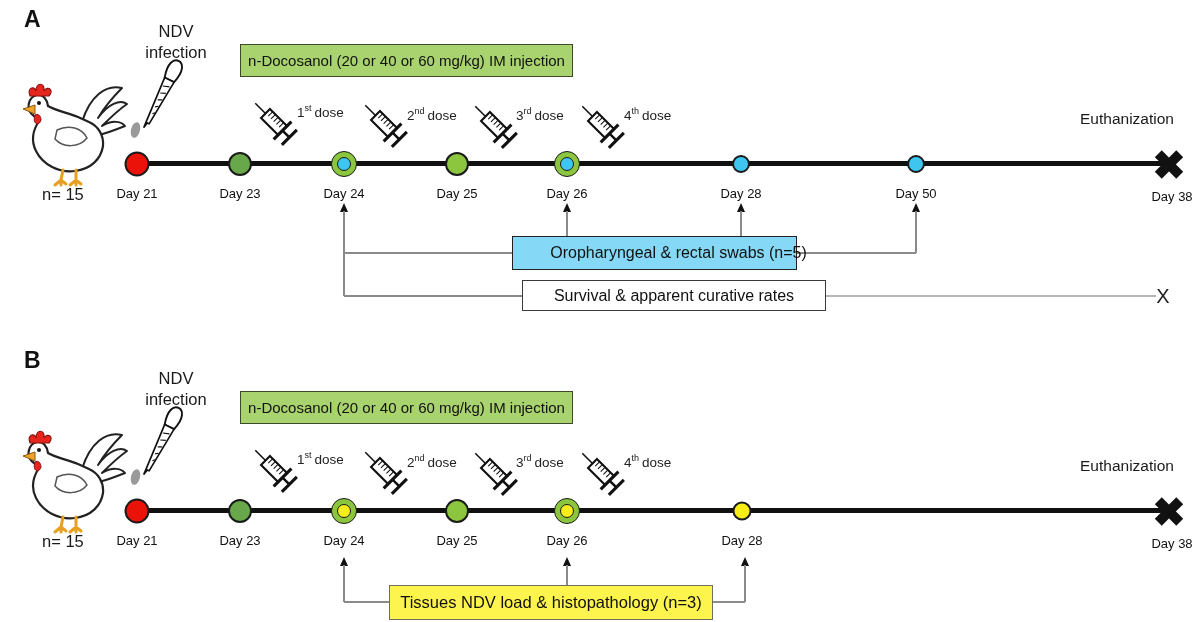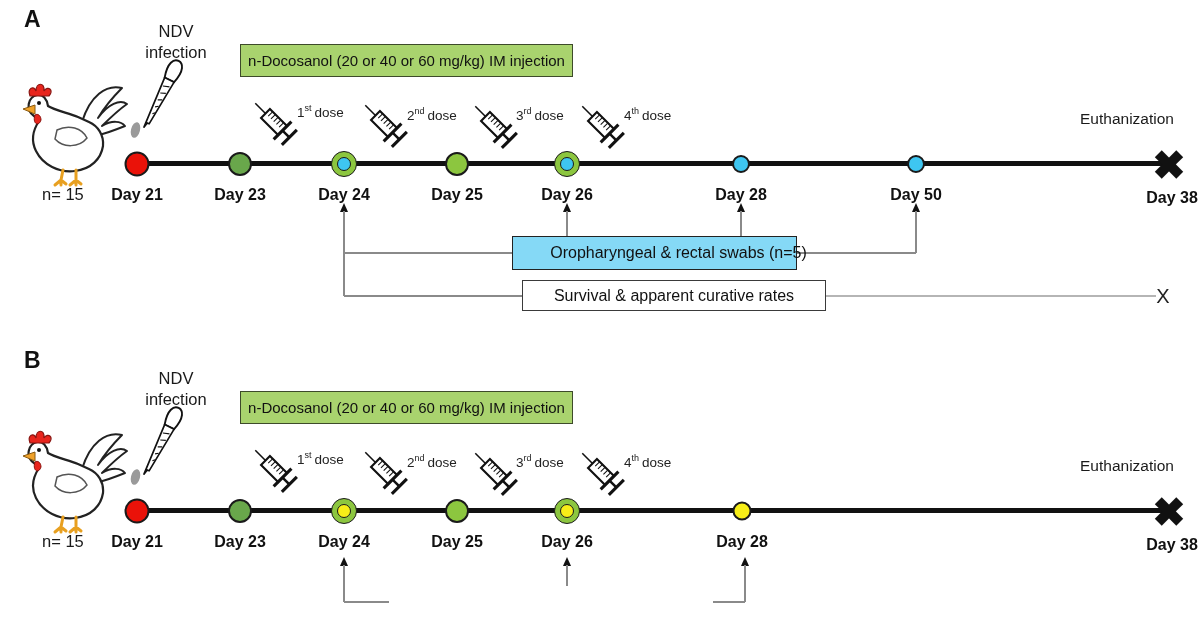--- a/index.html
+++ b/index.html
@@ -12,21 +12,21 @@
   .n-label{position:absolute;font-size:16.5px;color:#1a1a1a;}
   .treat-box{position:absolute;background:#a9d36e;border:1.5px solid #3d4a2a;
              display:flex;align-items:center;justify-content:center;
              font-size:15px;color:#111;white-space:nowrap;}
   .timeline{position:absolute;height:5px;background:#111;}
   .dot{position:absolute;border-radius:50%;transform:translate(-50%,-50%);border:2px solid #1a1a1a;box-sizing:border-box;}
   .ring-outer{position:absolute;border-radius:50%;transform:translate(-50%,-50%);
               background:#8cc63f;border:1.5px solid #1a1a1a;box-sizing:border-box;
               display:flex;align-items:center;justify-content:center;}
   .ring-inner{border-radius:50%;border:1.5px solid #1a1a1a;box-sizing:border-box;}
-  .day-label{position:absolute;transform:translateX(-50%);font-size:16px;font-weight:bold;
+  .day-label{position:absolute;transform:translateX(-50%);font-size:13px;font-weight:normal;
              color:#111;white-space:nowrap;}
   .dose-label{position:absolute;font-size:13.5px;color:#222;white-space:nowrap;}
   .dose-label sup{font-size:9px;}
   .dose-word{margin-left:3px;}
   .euth-label{position:absolute;font-size:15.5px;color:#1a1a1a;white-space:nowrap;}
   .euth-x{position:absolute;transform:translate(-50%,-50%);font-size:40px;font-weight:bold;
           color:#111;line-height:1;}
   .syr{position:absolute;width:54px;height:54px;transform:rotate(45deg);}
   .pip{position:absolute;width:44px;height:80px;transform:rotate(26deg);}
   .droplet{position:absolute;width:9px;height:16px;background:#9a9a9a;border-radius:50%;
@@ -224,15 +224,18 @@
 
     <div class="arrow-up" style="left:344px;top:210px;"></div>
     <div class="arrow-up" style="left:567px;top:210px;"></div>
     <div class="arrow-up" style="left:745px;top:210px;"></div>
     <div class="vline" style="left:343px;top:218px;height:37px;"></div>
     <div class="vline" style="left:566px;top:218px;height:21px;"></div>
     <div class="vline" style="left:744px;top:218px;height:37px;"></div>
     <div class="hline" style="left:344px;top:254px;width:45px;"></div>
     <div class="hline" style="left:713px;top:254px;width:32px;"></div>
 
+    <div class="info-box tissue-box" style="left:389px;top:238px;width:324px;height:35px;">
+      <span>Tissues NDV load &amp; histopathology (n=3)</span>
+    </div>
   </div>
 
 </div>
 
 </body></html>

